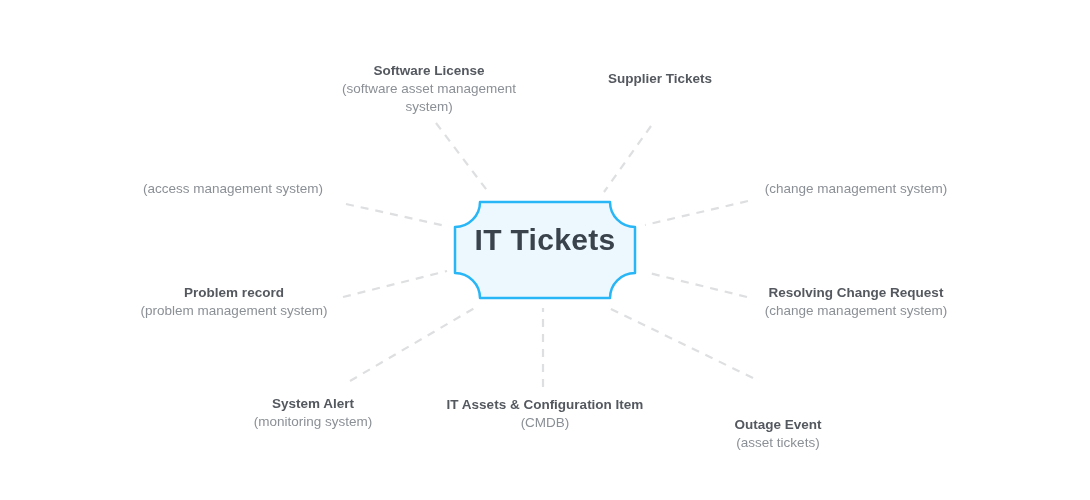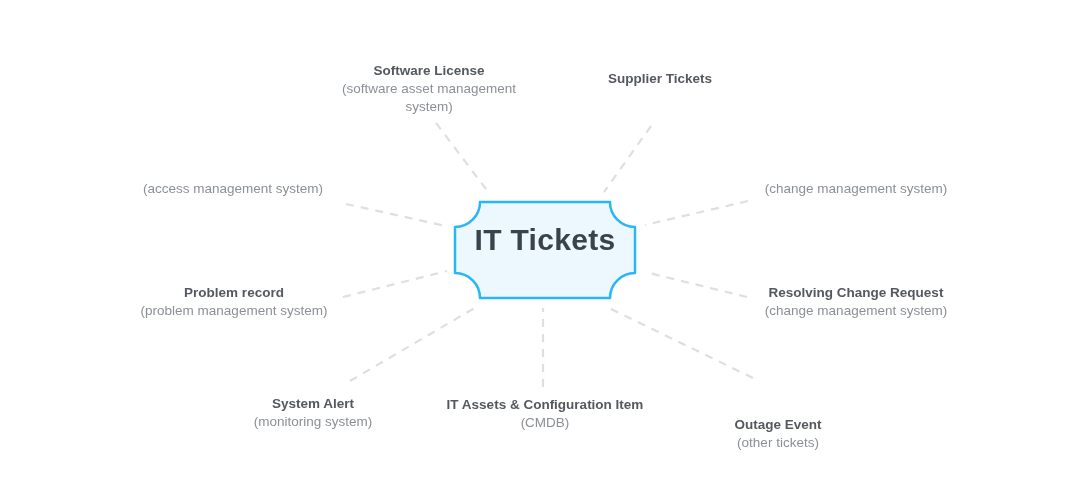--- a/index.html
+++ b/index.html
@@ -120,18 +120,18 @@
   </div>
 
   <div class="node-label n-itassets inline-sub">
     <span class="node-title">IT Assets &amp; Configuration Item</span>
     <span> </span>
     <span class="node-subtitle">(CMDB)</span>
   </div>
 
   <div class="node-label n-outage">
     <span class="node-title">Outage Event</span>
-    <span class="node-subtitle">(other tickets)</span>
+    <span class="node-subtitle">(asset tickets)</span>
   </div>
 
   <div class="center-label">IT Tickets</div>
 
 </div>
 
 </body></html>

